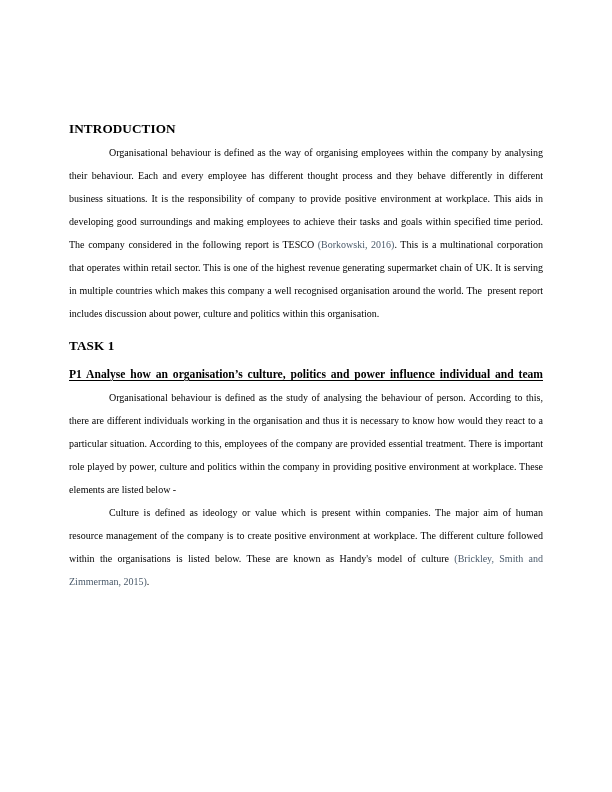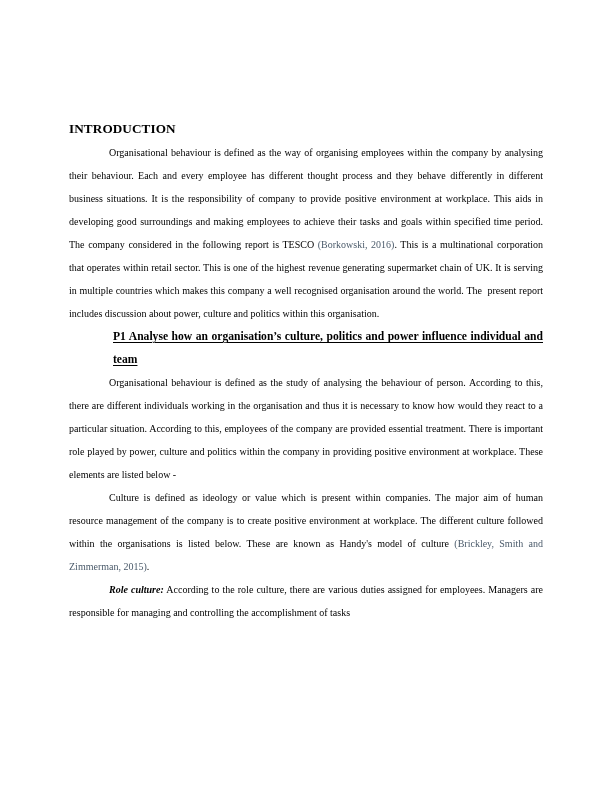--- a/index.html
+++ b/index.html
@@ -57,21 +57,20 @@
     text-align: justify;
     text-decoration: underline;
     text-underline-offset: 2px;
     margin: 0 0 0 0;
   }
   .h-p1 .line1 {
     display: block;
     text-align: justify;
     text-align-last: justify;
     text-underline-offset: 2px;
-    margin-left: 44px;
   }
   .h-p1 .line2 {
     display: block;
     margin-left: 33px;
     text-decoration: underline;
     text-underline-offset: 2px;
   }
 
   
   .h-sub {
@@ -118,26 +117,26 @@
 </head>
 <body>
 
 <div class="page">
   <div class="content">
 
     <h1 class="h-section">INTRODUCTION</h1>
 
     <p class="para"><span>Organisational behaviour is defined as the way of organising employees within the company by analysing their behaviour. Each and every employee has different thought process and they behave differently in different business situations. It is the responsibility of company to provide positive environment at workplace. This aids in developing good surroundings and making employees to achieve their tasks and goals within specified time period. The company considered in the following report is TESCO </span><span class="cite">(Borkowski, 2016)</span><span>. This is a multinational corporation that operates within retail sector. This is one of the highest revenue generating supermarket chain of UK. It is serving in multiple countries which makes this company a well recognised organisation around the world. The</span><span class="dblspace">  </span><span>present report includes discussion about power, culture and politics within this organisation.</span></p>
 
+    <h2 class="h-task">TASK 1</h2>
 
     <h3 class="h-p1">
         <span class="line1">P1 Analyse how an organisation’s culture, politics and power influence individual and team</span>
       </h3>
 
     <p class="para">Organisational behaviour is defined as the study of analysing the behaviour of person. According to this, there are different individuals working in the organisation and thus it is necessary to know how would they react to a particular situation. According to this, employees of the company are provided essential treatment. There is important role played by power, culture and politics within the company in providing positive environment at workplace. These elements are listed below -</p>
 
 
     <p class="para"><span>Culture is defined as ideology or value which is present within companies. The major aim of human resource management of the company is to create positive environment at workplace. The different culture followed within the organisations is listed below. These are known as Handy's model of culture </span><span class="cite">(Brickley, Smith and Zimmerman, 2015)</span><span>.</span></p>
 
-    <p class="para"><span class="lead">Role culture:</span><span> According to the role culture, there are various duties assigned for employees. Managers are responsible for managing and controlling the accomplishment of tasks</span></p>
 
   </div>
 </div>
 
 </body></html>

